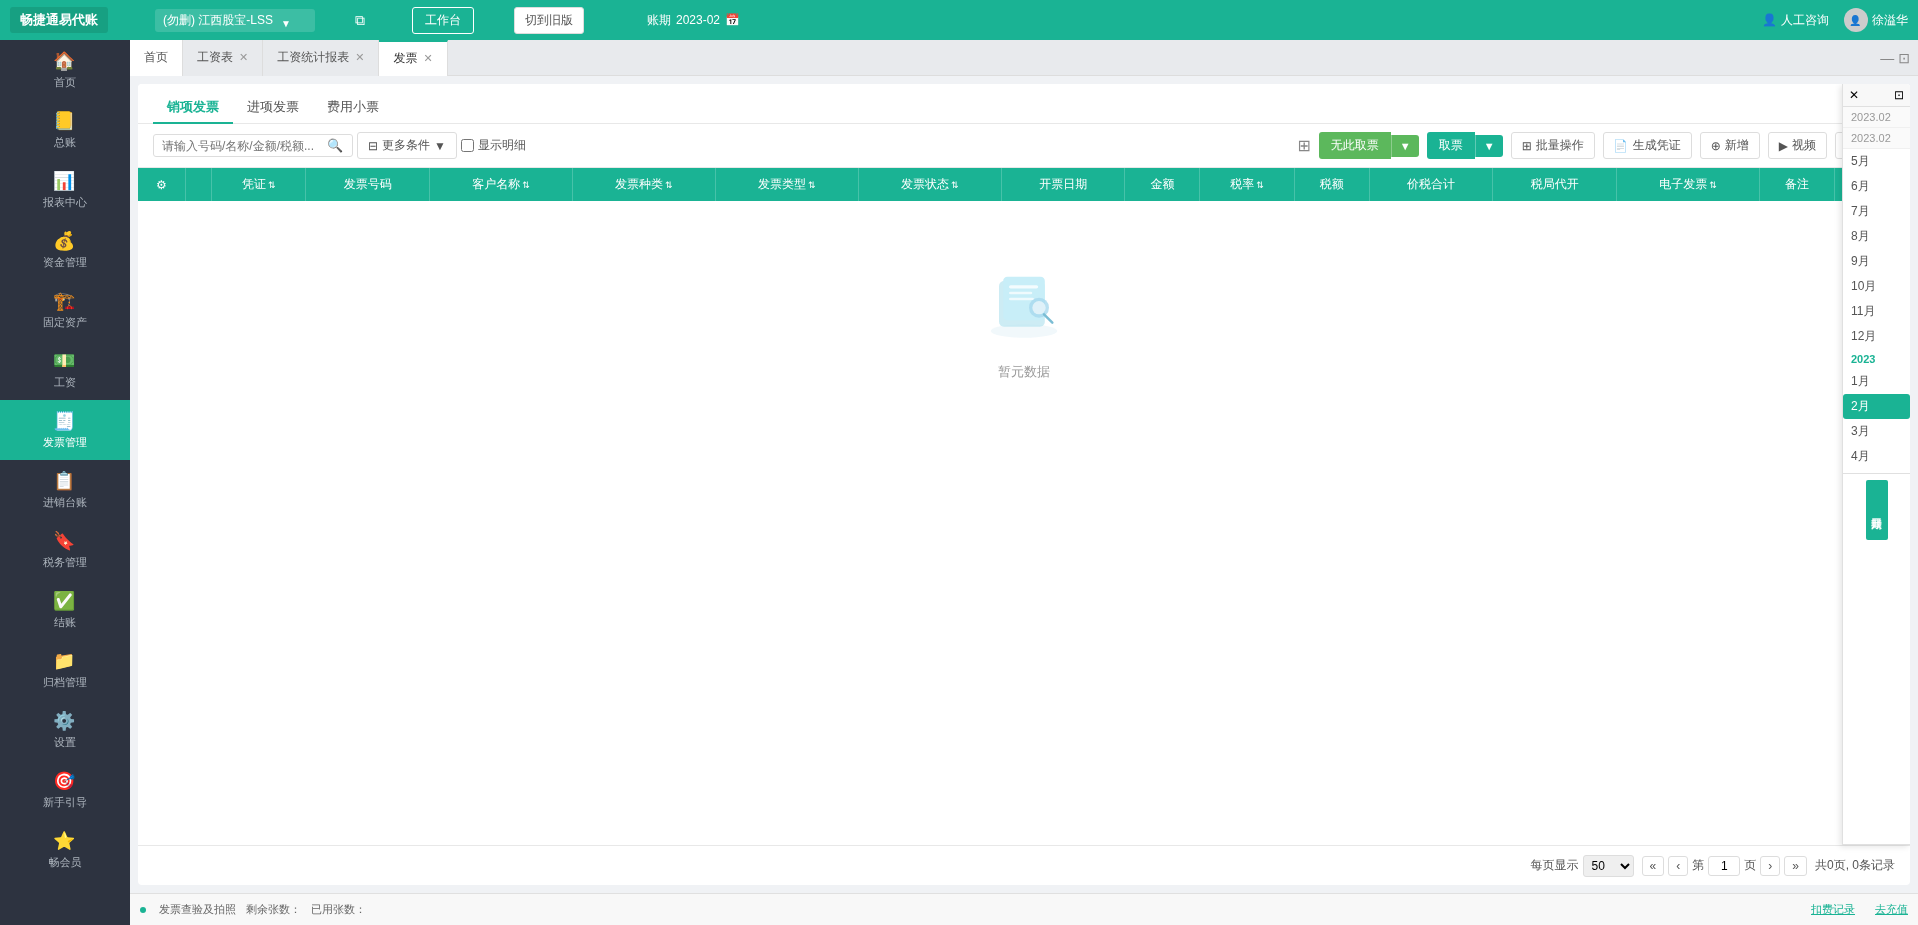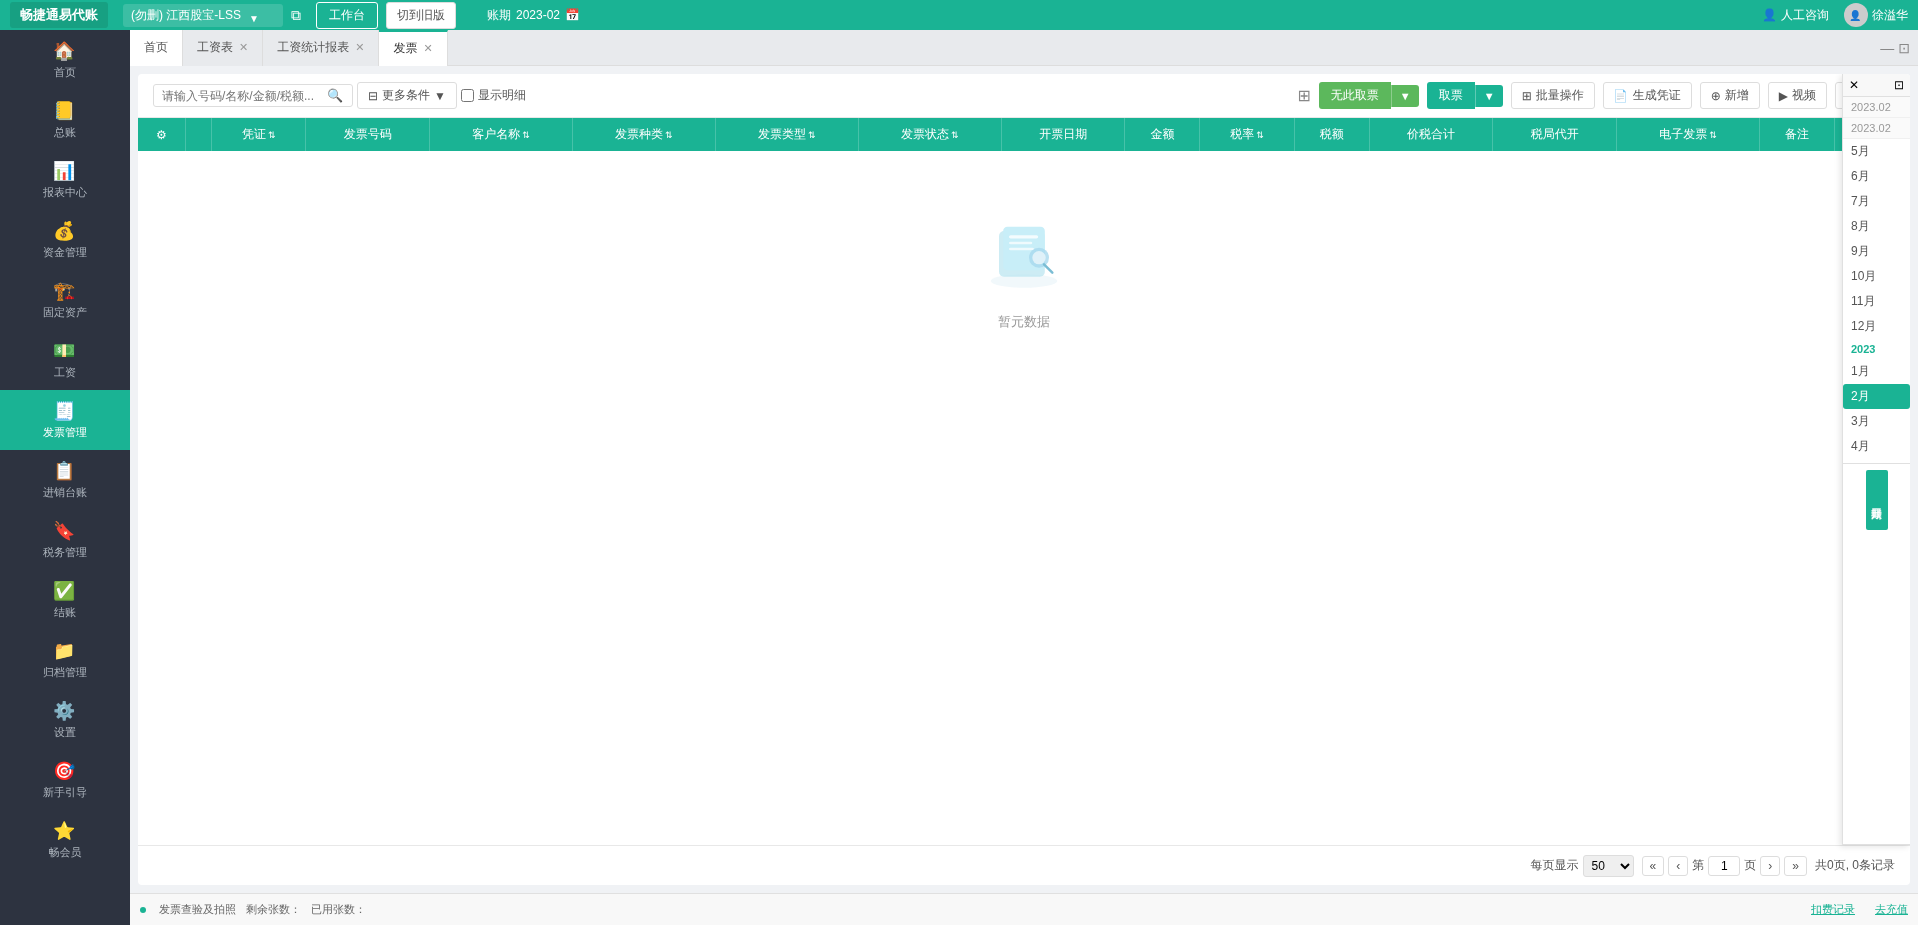--- a/index.html
+++ b/index.html
@@ -1,26 +1,27 @@
 <!DOCTYPE html>
 <html><head>
   <meta charset="utf-8">
   <style>
     * { box-sizing: border-box; margin: 0; padding: 0; font-family: 'Microsoft YaHei', Arial, sans-serif; }
     body { width: 1918px; height: 925px; overflow: hidden; background: #f0f2f5; display: flex; flex-direction: column; }
 
     
     .top-header {
-      height: 30px;
+      height: 40px;
       background: #1ab394;
       display: flex;
       align-items: center;
       padding: 0 10px;
       flex-shrink: 0;
       position: relative;
+      gap: 32px;
     }
     .logo-area {
       display: flex;
       align-items: center;
       background: #17a082;
       padding: 4px 10px;
       border-radius: 3px;
       margin-right: 15px;
     }
     .logo-text {
@@ -583,20 +584,26 @@
           <span class="tab-close">✕</span>
         </div>
         <div class="tab-area-right">
           <span style="cursor:pointer;color:#888;font-size:14px;">—</span>
     <span style="cursor:pointer;color:#888;font-size:14px;">⊡</span>
         </div>
       </div>
 
     <div class="page-content">
 
+      <div class="sub-tab-bar">
+
+      <div class="sub-tab active">销项发票</div>
+          <div class="sub-tab">进项发票</div>
+          <div class="sub-tab">费用小票</div>
+        </div>
 
       <div class="toolbar">
         <div class="search-input-wrap">
           <input type="text" placeholder="请输入号码/名称/金额/税额..." style="">
           <span class="search-icon">🔍</span>
         </div>
         <button class="filter-btn">
           <span>⊟</span>
           <span>更多条件</span>
           <span>▼</span>

